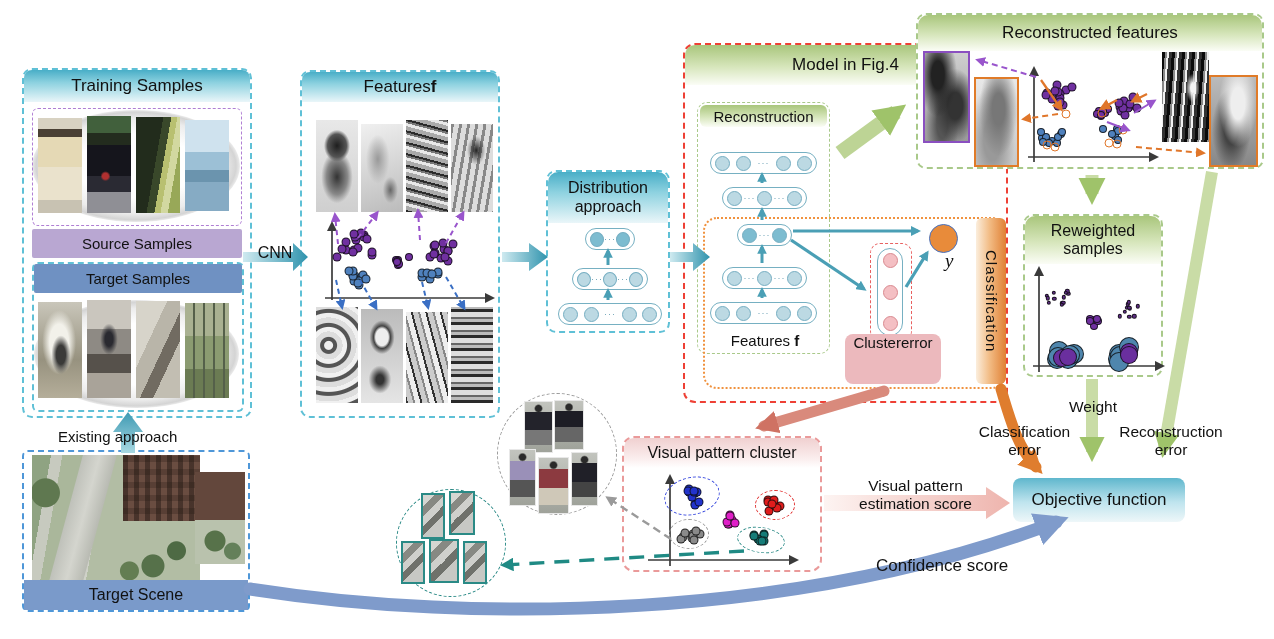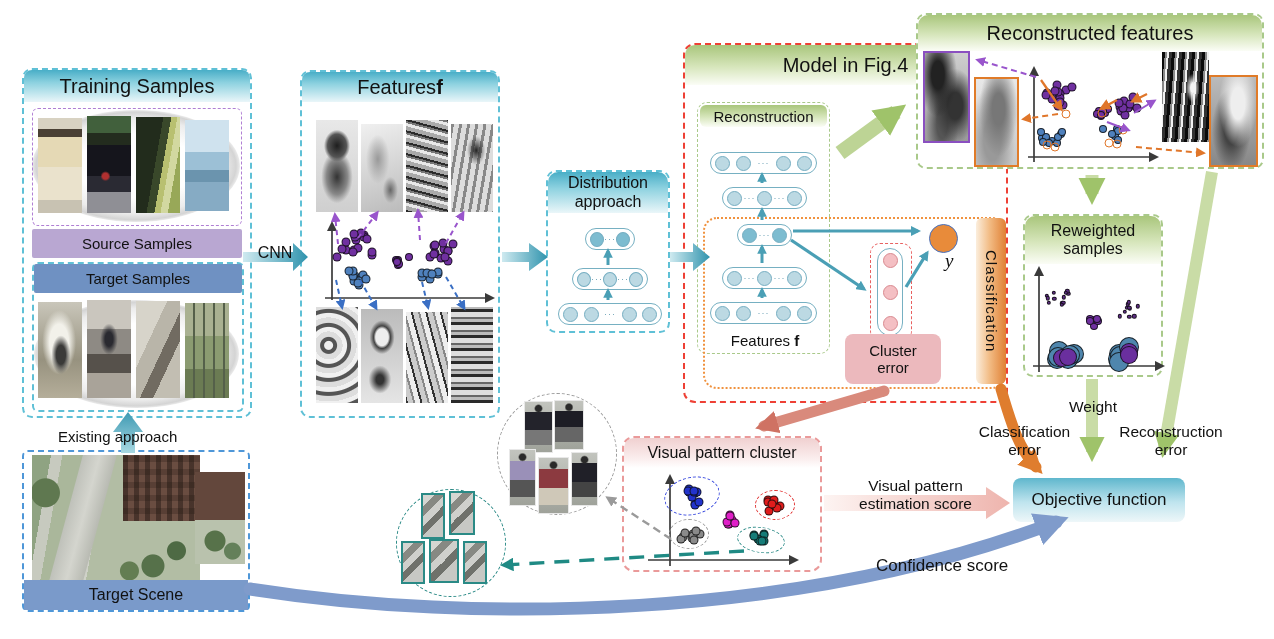--- a/index.html
+++ b/index.html
@@ -15,21 +15,21 @@
   .b-red{border:2px dashed #ee4035;border-radius:12px;}
   .b-pink{border:2px dashed #ea9a9a;border-radius:12px;}
   .b-purple{border:1.5px dashed #b07fd4;border-radius:6px;}
   .b-orangedot{border:2px dotted #f0923f;border-radius:14px;}
   .b-redsmall{border:1.5px dashed #e86060;border-radius:10px;}
   
   .hdr-teal{background:linear-gradient(180deg,#49aec7 0%,#8ed2e0 40%,#eaf6f9 100%);}
   .hdr-green{background:linear-gradient(180deg,#a9c67c 0%,#d7e6bc 55%,#fbfdf6 100%);}
   .hdr-pink{background:linear-gradient(180deg,#f0d0d0 0%,#fbeeee 70%,#fff 100%);}
   .hdr{position:absolute;left:0;right:0;top:0;display:flex;align-items:center;justify-content:center;
-       border-radius:8px 8px 0 0;font-size:20px;}
+       border-radius:8px 8px 0 0;font-size:17px;}
   
   .pill{position:absolute;display:flex;align-items:center;justify-content:space-between;
         padding:0 4px;background:#fff;border:1.5px solid #76b0c2;border-radius:999px;
         height:22px;box-sizing:border-box;z-index:3;}
   .pill-v{flex-direction:column;padding:4px 0;justify-content:space-between;align-items:center;}
   .nc{width:15px;height:15px;border-radius:50%;background:#bcd9e3;border:1px solid #76aec2;box-sizing:border-box;}
   .nC{background:#7dbcd0;}
   .np{width:15px;height:15px;border-radius:50%;background:#f4bfc3;border:1px solid #d98a90;box-sizing:border-box;}
   .nd{font-size:9px;color:#6aa0b4;line-height:1;letter-spacing:1px;}
   
@@ -205,21 +205,21 @@
         <div class="dt" style="left: 107.159px; top: 55.5863px; width: 9px; height: 9px; background: rgb(79, 129, 189);"></div>
         <div class="dt" style="left: 112.169px; top: 56.5755px; width: 9px; height: 9px; background: rgb(79, 129, 189);"></div>
       </div>
     <div class="ph fp fp5" style="left:14px;top:235px;width:42px;height:96px;"></div>
     <div class="ph fp fp6" style="left:59px;top:237px;width:42px;height:94px;"></div>
     <div class="ph fp fp7" style="left:104px;top:240px;width:42px;height:91px;"></div>
     <div class="ph fp fp8" style="left:149px;top:235px;width:42px;height:96px;"></div>
   </div>
 
   <div class="box b-cyan" style="left:546px;top:170px;width:124px;height:163px;">
-    <div class="hdr hdr-teal ctr" style="height:41px;border-radius:10px 10px 0 0;font-size:16px;line-height:1.15;flex-direction:column;">
+    <div class="hdr hdr-teal ctr" style="height:51px;border-radius:10px 10px 0 0;font-size:16px;line-height:1.15;flex-direction:column;">
       <span>Distribution</span>
       <span>approach</span>
     </div>
     <div class="pill" style="left:10px;top:131px;width:104px;">
         <span class="nc"></span>
         <span class="nc"></span>
         <span class="nd">···</span>
         <span class="nc"></span>
         <span class="nc"></span>
       </div>
@@ -282,21 +282,21 @@
       </div>
     <div class="abs ctr" style="left:35px;top:287px;width:90px;font-size:15px;">
       <span>Features </span><b>f</b>
     </div>
     <div class="box b-redsmall" style="left:185px;top:198px;width:42px;height:98px;background:transparent;"></div>
     <div class="pill pill-v" style="left:192px;top:203px;width:26px;height:88px;">
         <span class="np"></span>
         <span class="np"></span>
         <span class="np"></span>
       </div>
-    <div class="abs ctr" style="left:160px;top:289px;width:96px;height:50px;background:#ecb9bd;border-radius:8px;font-size:15px;display:flex;flex-direction:column;justify-content:center;z-index:4;">
+    <div class="abs ctr" style="left:160px;top:289px;width:96px;height:50px;background:#ecb9bd;border-radius:8px;font-size:15px;display:flex;flex-direction:row;justify-content:center;z-index:4;">
       <span>Cluster</span>
       <span>error</span>
     </div>
     <div class="abs" style="left:291px;top:173px;width:30px;height:166px;border-radius:6px;background:linear-gradient(to right,#fbeedd 0%,#f2bc85 45%,#e08034 100%);">
       <div class="vtext">
           <span>Classification</span>
         </div>
     </div>
     <div class="abs" style="left:244px;top:179px;width:29px;height:29px;border-radius:50%;background:#e88b3a;border:1.5px solid #4472c4;box-sizing:border-box;z-index:4;"></div>
     <div class="abs" style="left:260px;top:205px;font-family:'Liberation Serif',serif;font-style:italic;font-size:19px;"><span>y</span></div>

